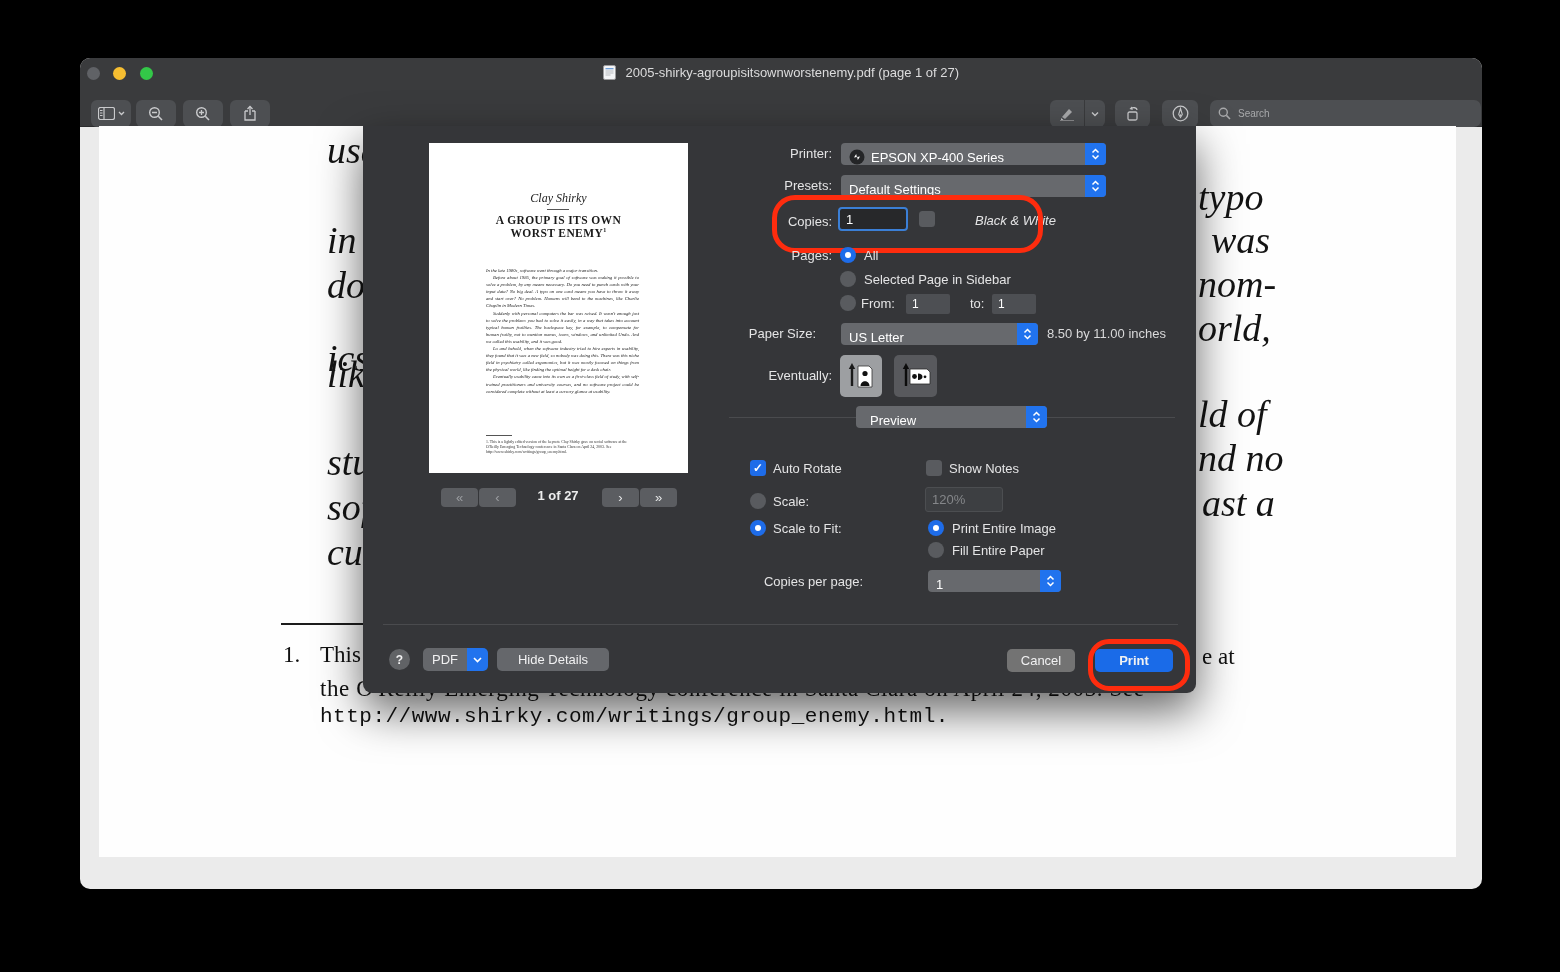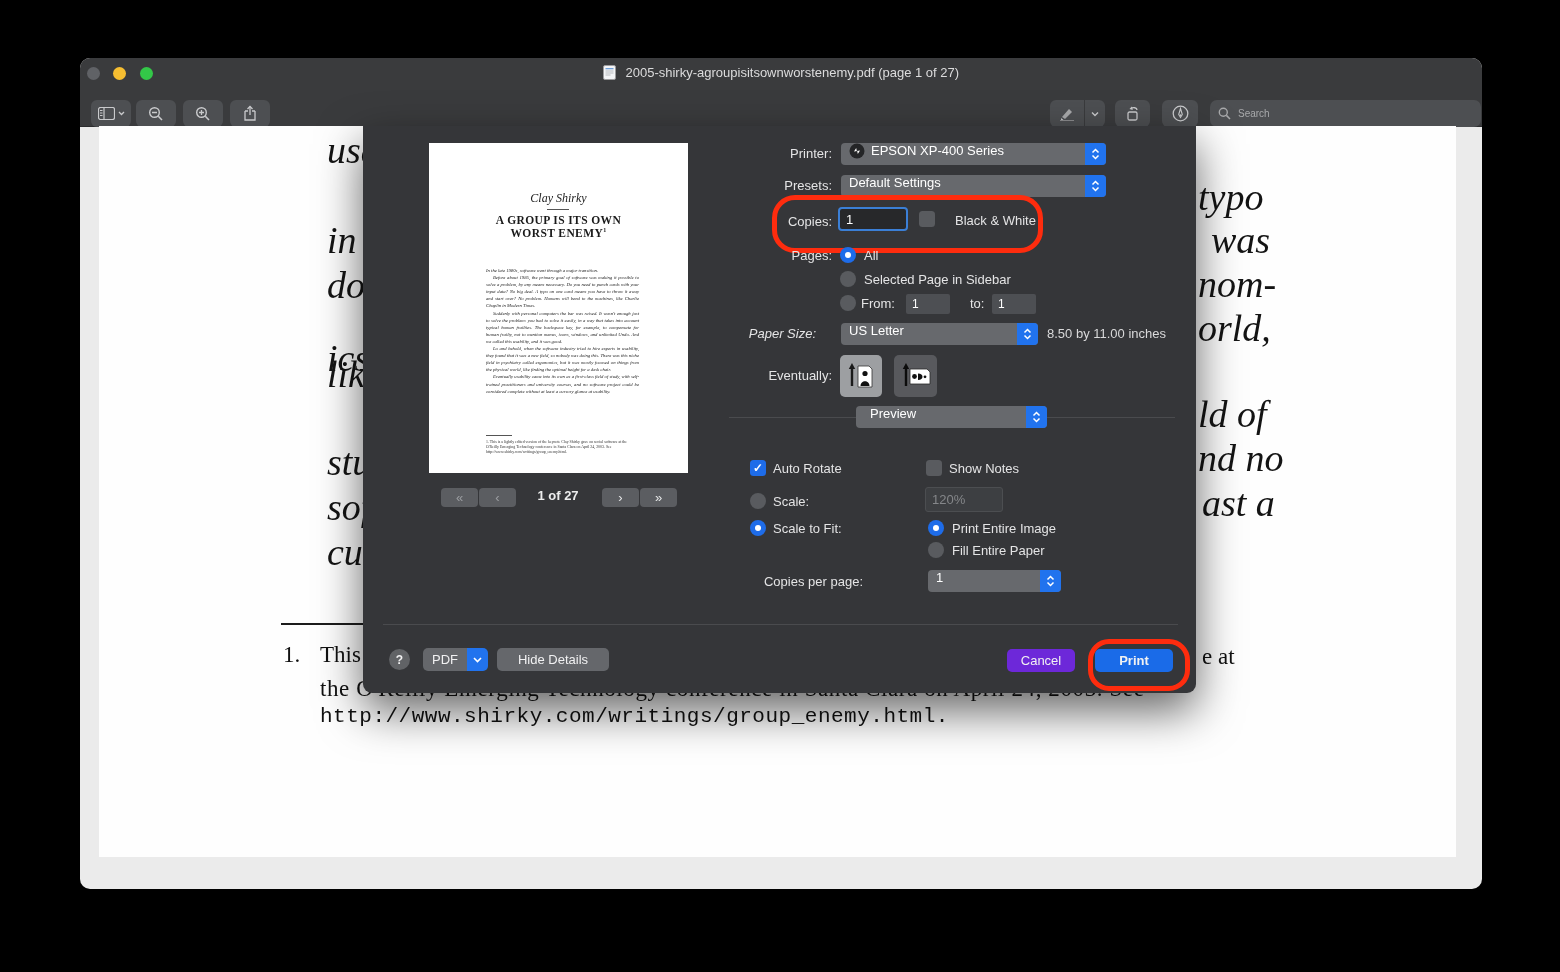--- a/index.html
+++ b/index.html
@@ -25,21 +25,21 @@
   .frag{position:absolute;font-family:"Liberation Serif",serif;font-style:italic;
         font-size:38px;color:#141414;white-space:nowrap;}
   .fnrule{position:absolute;height:2px;background:#1c1c1c;}
   .fnserif{position:absolute;font-family:"Liberation Serif",serif;font-size:23px;color:#111;white-space:nowrap;}
   .fnmono{position:absolute;font-family:"Liberation Mono","DejaVu Sans Mono",monospace;font-size:21px;color:#111;white-space:nowrap;}
   
   .sheet{position:absolute;left:283px;top:68px;width:833px;height:567px;background:#353639;
          border-radius:0 0 9px 9px;box-shadow:0 18px 45px rgba(0,0,0,.6);}
   .lbl{position:absolute;font-size:13px;color:#e4e4e5;text-align:right;white-space:nowrap;}
   .dd{position:absolute;background:#67696d;border-radius:4px;color:#fff;font-size:13px;
-      display:flex;align-items:flex-start;padding-left:8px;box-sizing:border-box;}
+      display:flex;align-items:flex-end;padding-left:8px;box-sizing:border-box;}
   .dd .cap{position:absolute;right:0;top:0;bottom:0;width:21px;background:#2173ee;
            border-radius:0 4px 4px 0;display:flex;align-items:center;justify-content:center;}
   .radio{position:absolute;width:16px;height:16px;border-radius:50%;background:#595b5f;}
   .radio.sel{background:#1e6ce9;}
   .radio.sel::after{content:"";position:absolute;left:5px;top:5px;width:6px;height:6px;border-radius:50%;background:#fff;}
   .cb{position:absolute;width:16px;height:16px;border-radius:3.5px;background:#595b5f;
       display:flex;align-items:center;justify-content:center;color:#fff;font-size:12px;font-weight:bold;}
   .cb .mark{display:none;}
   .cb.checked{background:#1e6ce9;}
   .cb.checked .mark{display:block;}
@@ -242,39 +242,39 @@
             <path d="M1.5 4.5 L4.5 1.5 L7.5 4.5 M1.5 7.5 L4.5 10.5 L7.5 7.5" fill="none" stroke="#fff" stroke-width="1.5"></path>
           </svg>
         </span>
     </div>
 
     <div class="lbl" style="right:364px;top:88px;">Copies:</div>
     <div class="field" style="left:475px;top:81px;width:70px;height:24px;background:#27282a;border:2px solid #3b7fd6;border-radius:4px;font-size:13px;">
       <span>1</span>
     </div>
     <div class="cb" style="left:556px;top:85px;"></div>
-    <div class="ctl-label" style="left:592px;top:87px;">Black &amp; White</div>
+    <div class="ctl-label" style="left:612px;top:87px;font-style:italic;">Black &amp; White</div>
     <div class="annot" style="left:409px;top:69px;width:261px;height:48px;"></div>
 
     <div class="lbl" style="right:364px;top:122px;">Pages:</div>
     <div class="radio sel" style="left:477px;top:121px;"></div>
     <div class="ctl-label" style="left:501px;top:122px;">All</div>
     <div class="radio" style="left:477px;top:145px;"></div>
     <div class="ctl-label" style="left:501px;top:146px;">Selected Page in Sidebar</div>
     <div class="radio" style="left:477px;top:169px;"></div>
     <div class="ctl-label" style="left:498px;top:170px;">From:</div>
     <div class="field" style="left:543px;top:168px;width:44px;height:20px;">
         <span>1</span>
       </div>
     <div class="ctl-label" style="left:607px;top:170px;">to:</div>
     <div class="field" style="left:629px;top:168px;width:44px;height:20px;">
         <span>1</span>
       </div>
 
-    <div class="lbl" style="right:380px;top:200px;font-style:italic;">Paper Size:</div>
+    <div class="lbl" style="right:380px;top:200px;">Paper Size:</div>
     <div class="dd" style="left:478px;top:197px;width:197px;height:22px;">
       <span>US Letter</span>
       <span class="cap">
           <svg width="9" height="12" viewBox="0 0 9 12">
             <path d="M1.5 4.5 L4.5 1.5 L7.5 4.5 M1.5 7.5 L4.5 10.5 L7.5 7.5" fill="none" stroke="#fff" stroke-width="1.5"></path>
           </svg>
         </span>
     </div>
     <div class="ctl-label" style="left:684px;top:200px;color:#d9d9da;">8.50 by 11.00 inches</div>
 
@@ -347,21 +347,21 @@
         <span>PDF</span>
       </div>
     <div class="btn" style="left:104px;top:522px;width:21px;height:23px;border-radius:0 5px 5px 0;background:#2173ee;">
       <svg width="9" height="6" viewBox="0 0 9 6">
           <path d="M1 1 L4.5 4.5 L8 1" fill="none" stroke="#fff" stroke-width="1.6"></path>
         </svg>
     </div>
     <div class="btn" style="left:134px;top:522px;width:112px;height:23px;">
         <span>Hide Details</span>
       </div>
-    <div class="btn" style="left:644px;top:523px;width:68px;height:23px;background:#6d28d9;">
+    <div class="btn" style="left:644px;top:523px;width:68px;height:23px;background:#737373;">
         <span>Cancel</span>
       </div>
     <div class="btn" style="left:732px;top:523px;width:78px;height:23px;background:#1a6be8;font-weight:bold;">
         <span>Print</span>
       </div>
     <div class="annot" style="left:725px;top:513px;width:92px;height:42px;border-radius:21px;"></div>
   </div>
 
 </div>
 

